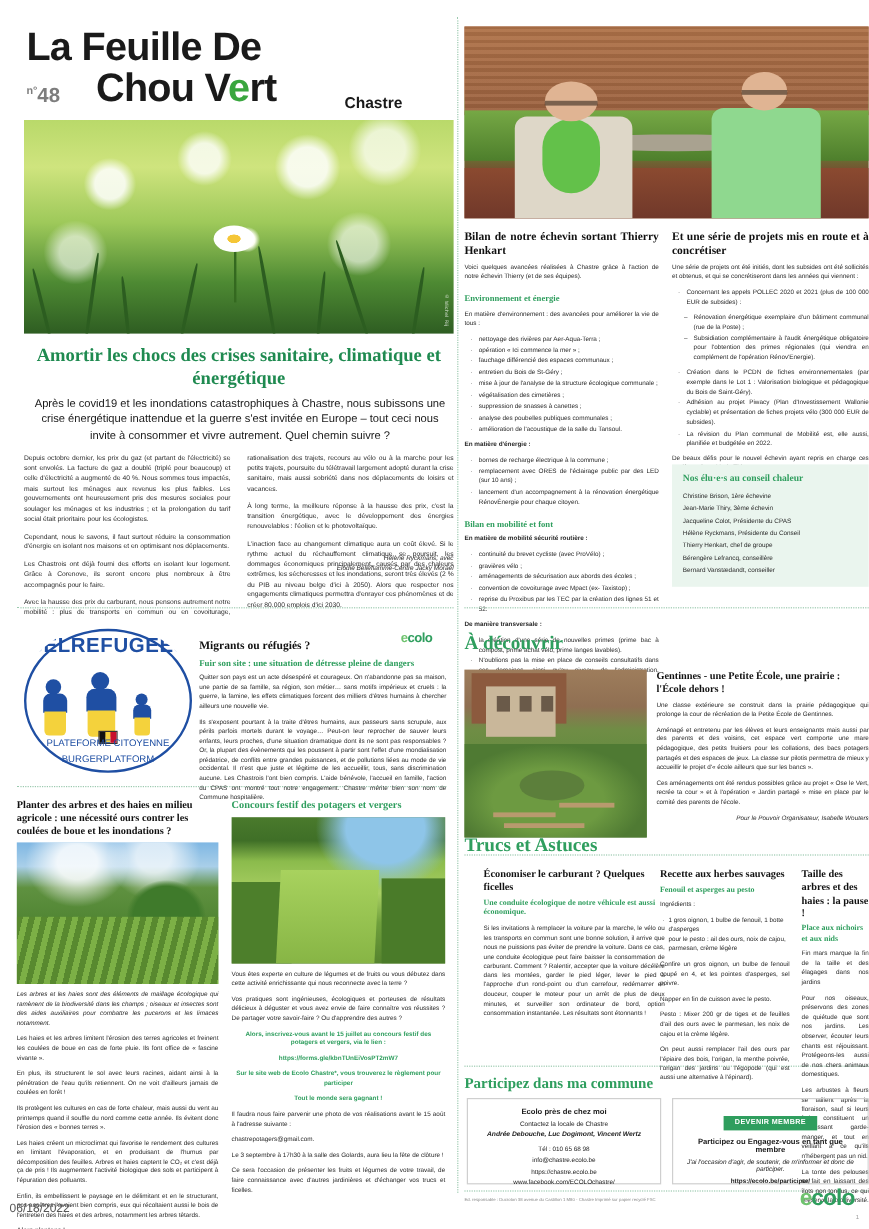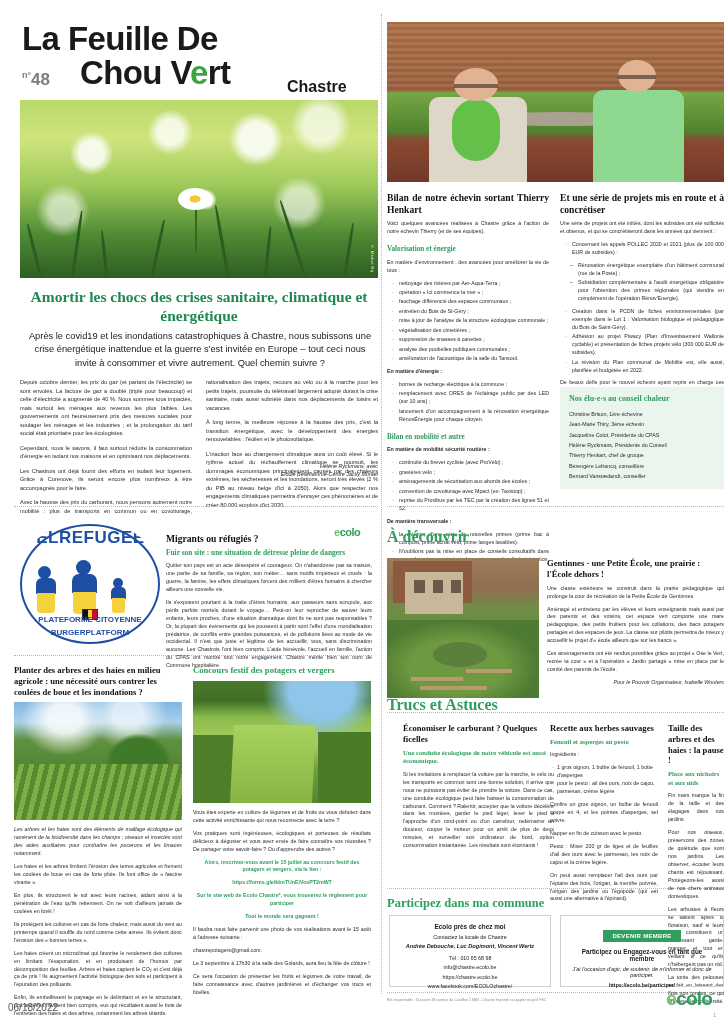--- a/index.html
+++ b/index.html
@@ -26,21 +26,21 @@
     position:relative;
   }
   .v-green { color:#3aa63f; }
   .mast-issue {
     position:absolute; left:0; top:48px;
     font-size:17px; font-weight:bold; color:#7d7d7d;
   }
   .mast-issue sup { font-size:9px; }
   .mast-town {
     position:absolute; left:265px; top:56px;
-    font-size:16px; font-weight:bold; color:#1a1a1a;
+    font-size:13px; font-weight:bold; color:#1a1a1a;
   }
 
   
   .hero {
     position:absolute; left:20px; top:100px; width:358px; height:178px;
     background:
       radial-gradient(circle at 52% 56%, #fdfdf2 0 3%, rgba(253,253,242,0) 5%),
       radial-gradient(circle at 20% 30%, rgba(255,255,255,.85) 0 4%, rgba(255,255,255,0) 7%),
       radial-gradient(circle at 42% 18%, rgba(255,255,255,.8) 0 5%, rgba(255,255,255,0) 9%),
       radial-gradient(circle at 66% 22%, rgba(255,255,255,.85) 0 6%, rgba(255,255,255,0) 10%),
@@ -172,21 +172,21 @@
     position:absolute; inset:4px; border-radius:50%;
     border:2px solid #1f4fa3;
   }
   .logo-ref .top-text {
     position:absolute; left:0; top:8px; width:100%; text-align:center;
     font-size:17px; font-weight:bold; color:#1f4fa3; letter-spacing:.5px;
     font-family:"Liberation Sans", sans-serif;
   }
   .logo-ref .bot-text {
     position:absolute; left:0; bottom:8px; width:100%; text-align:center;
-    font-size:8px; font-weight:bold; color:#1f4fa3; line-height:1.6;
+    font-size:8px; font-weight:normal; color:#1f4fa3; line-height:1.6;
   }
   .logo-ref .fig {
     position:absolute; background:#1f4fa3;
   }
   .logo-ref .figy { position:absolute; background:#f4d23c; }
   .logo-ref .flag {
     position:absolute; left:50%; bottom:28px; transform:translateX(-50%);
     width:16px; height:11px; display:flex; border:.5px solid #333;
   }
   .logo-ref .flag i { flex:1; display:block; }
@@ -392,40 +392,40 @@
       <div class="body"></div>
       <div class="head">
           <div class="glasses"></div>
         </div>
     </div>
   </div>
 
   <div class="rt-col rt-colA">
     <h3>Bilan de notre échevin sortant Thierry Henkart</h3>
     <p>Voici quelques avancées réalisées à Chastre grâce à l'action de notre échevin Thierry (et de ses équipes).</p>
-    <h4>Valorisation et énergie</h4>
+    <h4>Environnement et énergie</h4>
     <p>En matière d'environnement : des avancées pour améliorer la vie de tous :</p>
     <ul>
       <li>nettoyage des rivières par Aer-Aqua-Terra ;</li>
       <li>opération « Ici commence la mer » ;</li>
       <li>fauchage différencié des espaces communaux ;</li>
       <li>entretien du Bois de St-Géry ;</li>
       <li>mise à jour de l'analyse de la structure écologique communale ;</li>
       <li>végétalisation des cimetières ;</li>
       <li>suppression de snasses à canettes ;</li>
       <li>analyse des poubelles publiques communales ;</li>
       <li>amélioration de l'acoustique de la salle du Tansoul.</li>
     </ul>
     <p style="font-weight:bold">En matière d'énergie :</p>
     <ul>
       <li>bornes de recharge électrique à la commune ;</li>
       <li>remplacement avec ORES de l'éclairage public par des LED (sur 10 ans) ;</li>
       <li>lancement d'un accompagnement à la rénovation énergétique RénovÉnergie pour chaque citoyen.</li>
     </ul>
-    <h4>Bilan en mobilité et autre</h4>
+    <h4>Bilan en mobilité et font</h4>
     <p style="font-weight:bold">En matière de mobilité sécurité routière :</p>
     <ul>
       <li>continuité du brevet cycliste (avec ProVélo) ;</li>
       <li>gravières vélo ;</li>
       <li>aménagements de sécurisation aux abords des écoles ;</li>
       <li>convention de covoiturage avec Mpact (ex- Taxistop) ;</li>
       <li>reprise du Proxibus par les TEC par la création des lignes 51 et 52.</li>
     </ul>
     <p style="font-weight:bold">De manière transversale :</p>
     <ul>

